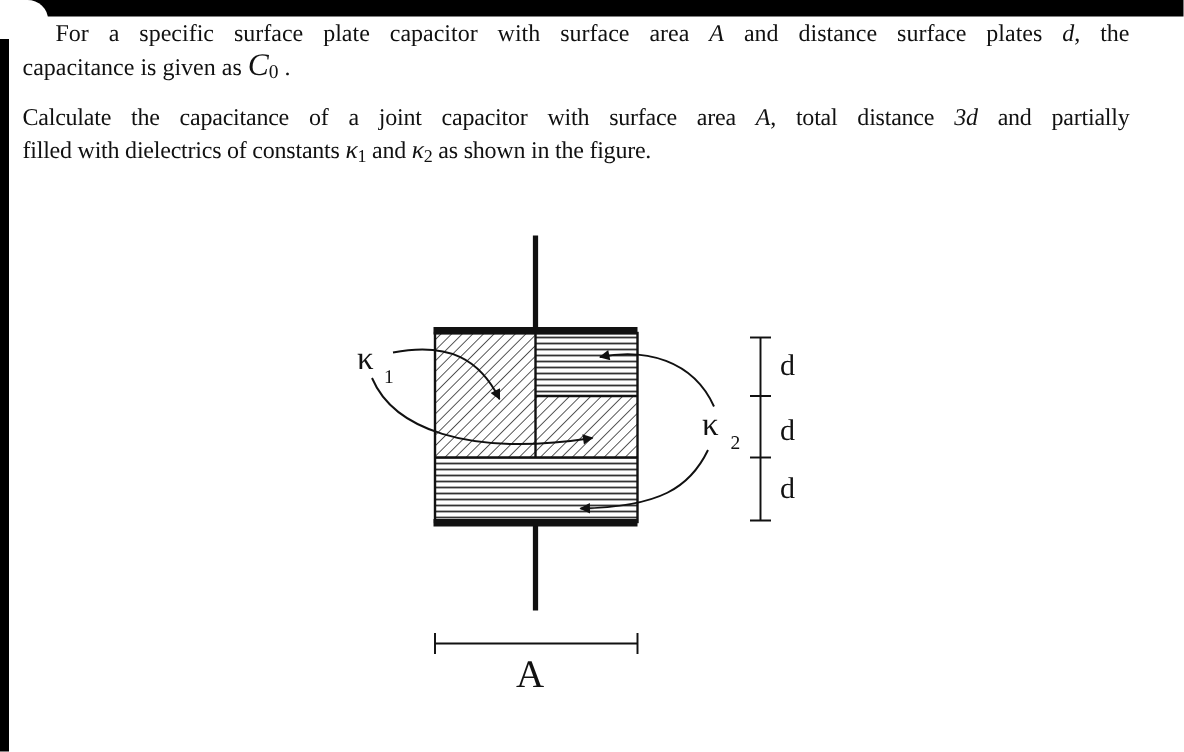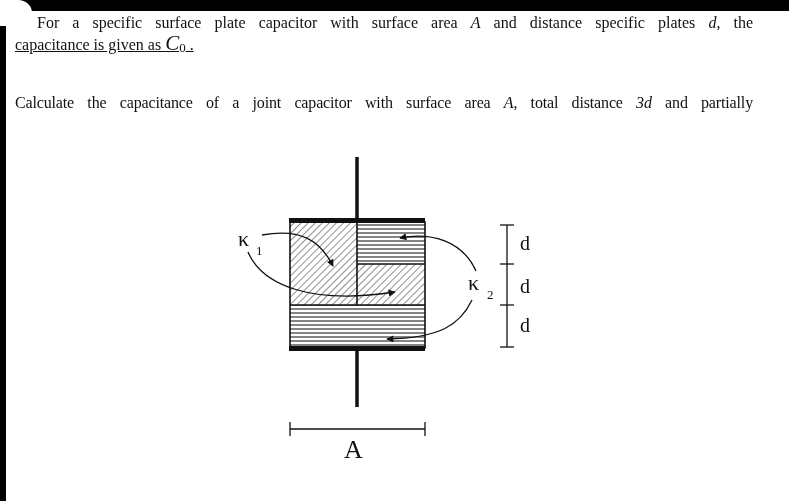--- a/index.html
+++ b/index.html
@@ -6,46 +6,47 @@
     body {
       width: 789px; height: 501px; position: relative; overflow: hidden;
       background: #ffffff;
       font-family: "Liberation Serif", serif; color: #111;
     }
     .top-bar { position: absolute; left: 0; top: 0; width: 789px; height: 11px; background: #000; }
     .left-bar { position: absolute; left: 0; top: 0; width: 6px; height: 501px; background: #000; }
     .corner-blob { position: absolute; left: 0; top: 0; width: 32px; height: 26px; background: #fff; border-radius: 0 60% 60% 0 / 0 70% 70% 0; }
     .para { position: absolute; left: 15px; width: 738px; font-size: 16px; line-height: 21px; }
     .p1 { top: 12px; }
-    .p2 { top: 92px; }
+    .p2 { top: 68px; }
     .line { display: block; text-align: justify; text-align-last: justify; white-space: nowrap; }
-    .line.last { text-align-last: left; text-decoration: underline; }
+    .line.last { text-align-last: left; }
     .indent { padding-left: 22px; }
     .mi { font-style: italic; }
     .c0 { font-style: italic; font-size: 21px; }
     .c0 sub { font-style: normal; font-size: 13px; vertical-align: -2px; }
     .kap { font-style: italic; font-size: 17px; }
     .kap sub { font-style: normal; font-size: 12px; vertical-align: -3px; }
     .p2 .narrow { font-family: "Liberation Serif", serif; letter-spacing: -0.15px; }
     svg.fig { position: absolute; left: 0; top: 0; }
   </style>
 </head>
 <body>
 
 <div class="top-bar"></div>
 <div class="left-bar"></div>
 <div class="corner-blob"></div>
 
 <div class="para p1">
-  <span class="line indent"><span>For a specific surface plate capacitor with surface area </span><span class="mi">A</span><span> and distance specific plates </span><span class="mi">d</span><span>, the</span></span>
+  <span class="line indent"><span>For a specific surface plate capacitor with surface area </span><span class="mi">A</span><span> and distance surface plates </span><span class="mi">d</span><span>, the</span></span>
   <span class="line last"><span>capacitance is given as </span><span class="c0"><span>C</span><sub>0</sub></span><span> .</span></span>
 </div>
 
 <div class="para p2">
   <span class="line narrow"><span>Calculate the capacitance of a joint capacitor with surface area </span><span class="mi">A</span><span>, total distance </span><span class="mi">3d</span><span> and partially</span></span>
+  <span class="line last narrow"><span>filled with dielectrics of constants </span><span class="kap"><span>κ</span><sub>1</sub></span><span> and </span><span class="kap"><span>κ</span><sub>2</sub></span><span> as shown in the figure.</span></span>
 </div>
 
 <svg class="fig" width="789" height="501" viewBox="0 0 789 501" xmlns="http://www.w3.org/2000/svg">
   <defs>
     <pattern id="diag" patternUnits="userSpaceOnUse" width="5" height="5" patternTransform="rotate(45)">
       <rect width="5" height="5" fill="#fff"></rect>
       <line x1="0" y1="0" x2="0" y2="5" stroke="#222" stroke-width="1"></line>
     </pattern>
     <pattern id="horiz" patternUnits="userSpaceOnUse" width="4" height="4">
       <rect width="4" height="4" fill="#fff"></rect>

